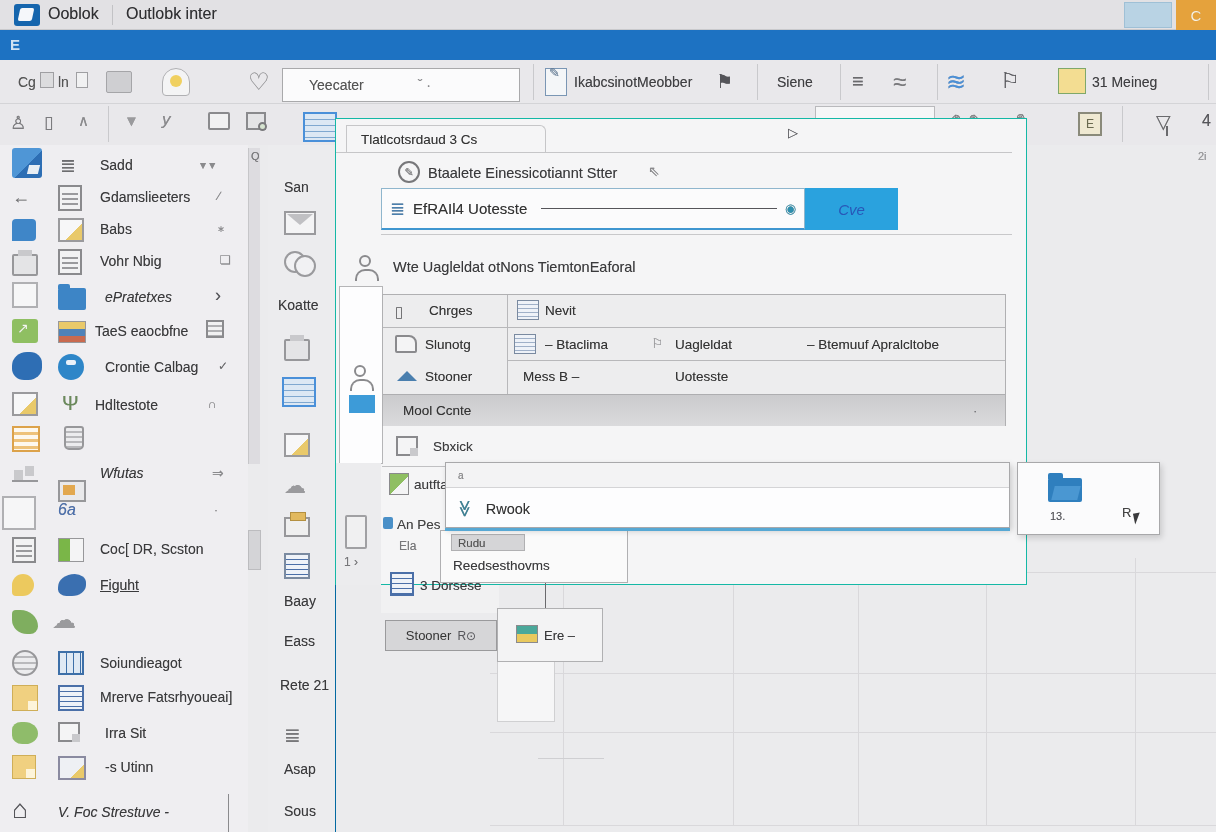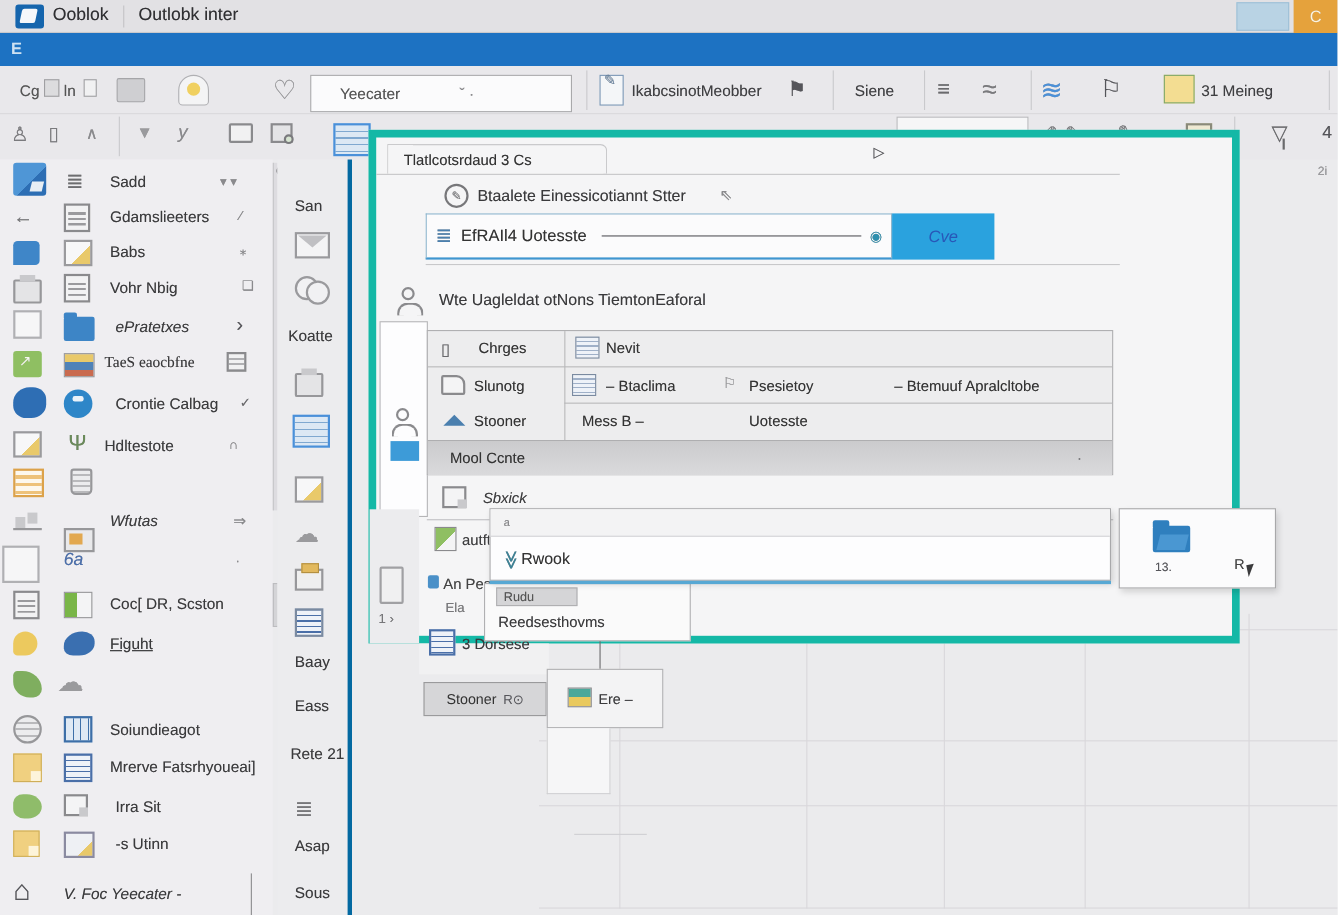--- a/index.html
+++ b/index.html
@@ -76,36 +76,36 @@
     repeating-linear-gradient(90deg,#dfe9f4 0 6px,#3d6fa8 6px 7px),#dfe9f4;}
   .yellownote{width:26px;height:26px;background:#f0d080;border:1px solid #cfae58;position:relative;}
   .yellownote:after{content:"";position:absolute;right:0;bottom:0;width:9px;height:9px;background:#fdf4da;}
   .gridtable{width:26px;height:26px;border:2px solid #4a6fa8;background:
     repeating-linear-gradient(#eef2f8 0 4px,#4a6fa8 4px 5px),#eef2f8;}
   .greenblob{width:26px;height:22px;background:#8fbc6a;border-radius:40% 60% 55% 45%;}
   .tableyellow{width:28px;height:24px;border:2px solid #8a8aa0;background:linear-gradient(135deg,#eef0f4 70%,#e9c96a 70%);}
   #scrollstrip{position:absolute;left:248px;top:148px;width:12px;height:316px;background:#dddce0;border-left:1px solid #c6c6c9;}
 
   
-  #strip{position:absolute;left:252px;top:145px;width:68px;height:687px;background:#ececee;border-right:4px solid #0369a1;font-size:14px;color:#3a3a3c;}
+  #strip{position:absolute;left:268px;top:145px;width:68px;height:687px;background:#ececee;border-right:1px solid #0369a1;font-size:14px;color:#3a3a3c;}
   #strip .itm{position:absolute;left:16px;}
   .circles{width:30px;height:24px;position:relative;}
   .circles:before,.circles:after{content:"";position:absolute;width:18px;height:18px;border:2px solid #9a9a9d;border-radius:50%;background:#f1f1f3;}
   .circles:after{left:10px;top:4px;}
   .btable-sel{width:34px;height:30px;border:2px solid #4a90d9;background:
     repeating-linear-gradient(#dce8f4 0 5px,#7fa8d0 5px 6px),#dce8f4;}
   .drawer{width:26px;height:20px;border:2px solid #97979a;background:#efefef;position:relative;}
   .drawer:before{content:"";position:absolute;left:4px;top:-7px;width:14px;height:7px;background:#e2b95e;border:1px solid #b49040;}
 
   
   .gridline-v{position:absolute;width:1px;background:#d9d8db;top:558px;height:268px;}
   .gridline-h{position:absolute;height:1px;background:#d9d8db;}
 
   
-  #dialog{position:absolute;left:335px;top:118px;width:792px;height:467px;background:#f5f5f6;border:7px solid #14b8a6;}
+  #dialog{position:absolute;left:335px;top:118px;width:692px;height:467px;background:#f5f5f6;border:1px solid #14b8a6;}
   #dlg-tab{position:absolute;left:10px;top:6px;width:200px;height:27px;font-size:13.5px;color:#333;
     border:1px solid #c6c6c8;border-bottom:none;border-radius:0 6px 0 0;background:#f5f5f6;display:flex;align-items:center;padding-left:14px;}
   #dlg-tabline{position:absolute;left:0;top:33px;width:676px;height:1px;background:#c6c6c8;}
   .dlg-input{position:absolute;left:45px;top:69px;width:424px;height:42px;background:#fbfbfc;border:1px solid #8fb6cd;border-bottom:2px solid #3f96d0;
     display:flex;align-items:center;font-size:15px;color:#333;}
   #cve-btn{position:absolute;left:469px;top:69px;width:93px;height:42px;background:#2aa2de;border:none;color:#2857b8;
     font-size:15px;font-style:italic;display:flex;align-items:center;justify-content:center;cursor:pointer;font-family:inherit;}
   #ministrip{position:absolute;left:3px;top:167px;width:44px;height:178px;background:#fdfdfe;border:1px solid #b5b5b7;}
   .person-css{position:absolute;width:12px;height:12px;border:2px solid #8a8a8d;border-radius:50%;}
   .person-css:after{content:"";position:absolute;left:-6px;top:12px;width:20px;height:10px;border:2px solid #8a8a8d;border-bottom:none;border-radius:10px 10px 0 0;}
@@ -253,21 +253,21 @@
       <div class="ciconB docbox" style="top:3px;"></div>
       <span class="lbl" style="left:100px;">Vohr Nbig</span>
       <span class="sfx" style="left:220px;">❏</span>
     </div>
     <div class="srow" style="top:137px;">
       <div class="ciconA boxedicon" style="top:0;width:26px;height:26px;"></div>
       <div class="ciconB bluefolder" style="top:6px;"></div>
       <span class="lbl" style="left:105px;font-style:italic;">ePratetxes</span>
       <span class="sfx" style="left:215px;font-size:18px;top:3px;color:#55555a;">›</span>
     </div>
-    <div class="srow" style="top:171px;font-family:Liberation Serif, serif;">
+    <div class="srow" style="top:171px;">
       <div class="ciconA greenchart" style="top:3px;"></div>
       <div class="ciconB books" style="top:5px;"></div>
       <span class="lbl" style="left:95px;">TaeS eaocbfne</span>
       <div class="abs" style="left:206px;top:4px;width:18px;height:18px;border:2px solid #8a8a8d;background:repeating-linear-gradient(#f1f1f2 0 3px,#b0b0b3 3px 5px);"></div>
     </div>
     <div class="srow" style="top:207px;">
       <div class="ciconA" style="top:0;width:30px;height:28px;background:#2e6eb4;border-radius:50% 40% 45% 40%;"></div>
       <div class="ciconB bluecircle" style="top:2px;"></div>
       <span class="lbl" style="left:105px;">Crontie Calbag</span>
       <span class="sfx" style="left:218px;color:#6a6a6d;">✓</span>
@@ -322,21 +322,21 @@
       <div class="ciconB foldicon" style="top:4px;"></div>
       <span class="lbl" style="left:105px;">Irra Sit</span>
     </div>
     <div class="srow" style="top:607px;">
       <div class="ciconA yellownote" style="top:3px;width:24px;height:24px;"></div>
       <div class="ciconB tableyellow" style="top:4px;"></div>
       <span class="lbl" style="left:105px;">-s Utinn</span>
     </div>
     <div class="srow" style="top:649px;height:38px;">
       <span class="ciconA" style="top:0px;font-size:26px;color:#55555a;">⌂</span>
-      <span class="lbl" style="left:58px;top:10px;font-style:italic;">V. Foc Yeecater -</span>
+      <span class="lbl" style="left:58px;top:10px;font-style:italic;">V. Foc Strestuve -</span>
       <div class="vline" style="left:228px;top:0px;height:38px;background:#8a8a8d;"></div>
     </div>
   </div>
   <div id="scrollstrip">
     <span class="abs" style="left:2px;top:2px;font-size:11px;color:#77777a;">Q</span>
   </div>
   <div class="abs" style="left:248px;top:530px;width:13px;height:40px;background:#d4d4d7;border:1px solid #bcbcbf;"></div>
 
   <div id="strip">
     <span class="itm" style="top:34px;">San</span>
@@ -398,34 +398,34 @@
       <div class="cellline-h" style="left:124px;top:65px;width:498px;"></div>
       <span class="rowlbl" style="left:12px;top:8px;font-size:15px;color:#6a6a6d;">▯</span>
       <span class="rowlbl" style="left:46px;top:8px;">Chrges</span>
       <div class="abs minitbl" style="left:134px;top:5px;"></div>
       <span class="rowlbl" style="left:162px;top:8px;">Nevit</span>
       <div class="abs" style="left:12px;top:40px;width:22px;height:18px;border:2px solid #8a8a8d;border-radius:2px 8px 2px 2px;background:#f4f4f5;"></div>
       <span class="rowlbl" style="left:42px;top:42px;">Slunotg</span>
       <div class="abs minitbl" style="left:131px;top:39px;"></div>
       <span class="rowlbl" style="left:162px;top:42px;">– Btaclima</span>
       <span class="rowlbl" style="left:268px;top:40px;color:#9a9a9d;">⚐</span>
-      <span class="rowlbl" style="left:292px;top:42px;">Psesietoy</span>
+      <span class="rowlbl" style="left:292px;top:42px;">Uagleldat</span>
       <span class="rowlbl" style="left:424px;top:42px;">– Btemuuf Apralcltobe</span>
       <div class="abs" style="left:14px;top:76px;width:0;height:0;border-left:10px solid transparent;border-right:10px solid transparent;border-bottom:10px solid #4a7fae;"></div>
       <span class="rowlbl" style="left:42px;top:74px;">Stooner</span>
       <span class="rowlbl" style="left:140px;top:74px;">Mess B –</span>
       <span class="rowlbl" style="left:292px;top:74px;">Uotesste</span>
       <div id="graybar">
         <span>Mool Ccnte</span>
         <span style="position:absolute;left:590px;color:#77777a;">·</span>
       </div>
     </div>
 
     <div class="abs foldicon" style="left:60px;top:317px;"></div>
-    <span class="abs" style="left:97px;top:320px;font-size:13.5px;font-style:italic;">Sbxick</span>
+    <span class="abs" style="left:97px;top:320px;font-size:13.5px;">Sbxick</span>
     <div class="hline" style="left:46px;top:347px;width:624px;background:#c0c0c2;"></div>
     <div class="abs greensq" style="left:53px;top:354px;"></div>
     <span class="abs" style="left:78px;top:358px;font-size:13.5px;">autfta</span>
     <div class="abs" style="left:47px;top:398px;width:10px;height:12px;background:#4a90c8;border-radius:2px;"></div>
     <span class="abs" style="left:61px;top:398px;font-size:13.5px;color:#444;">An Pes</span>
     <span class="abs" style="left:63px;top:420px;font-size:12px;color:#77777a;">Ela</span>
   </div>
 
   <div class="abs" style="left:336px;top:463px;width:45px;height:122px;background:#ececee;">
     <div class="abs" style="left:9px;top:52px;width:22px;height:34px;border:2px solid #a0a0a3;background:#f0f0f1;border-radius:2px;"></div>
@@ -453,21 +453,21 @@
     <span class="abs" style="left:46px;top:19px;font-size:13px;color:#3a3a3c;">Ere –</span>
   </div>
   <div id="whitebox"></div>
 
   <div id="popup-main">
     <div class="toprow">
       <span>a</span>
     </div>
     <div class="item">
       <span style="font-size:17px;color:#3d8296;transform:rotate(-90deg);display:inline-block;">≪</span>
-      <span style="">Rwook</span>
+      <span style="margin-left:12px;">Rwook</span>
     </div>
   </div>
   <div id="popup-blue"></div>
 
   <div id="popup-side">
     <div class="bfolder"></div>
     <span class="abs" style="left:32px;top:47px;font-size:11px;color:#55555a;">13.</span>
     <span class="abs" style="left:104px;top:42px;font-size:13px;color:#444;">R</span>
     <div class="abs cursor-tri" style="left:116px;top:50px;"></div>
   </div>

